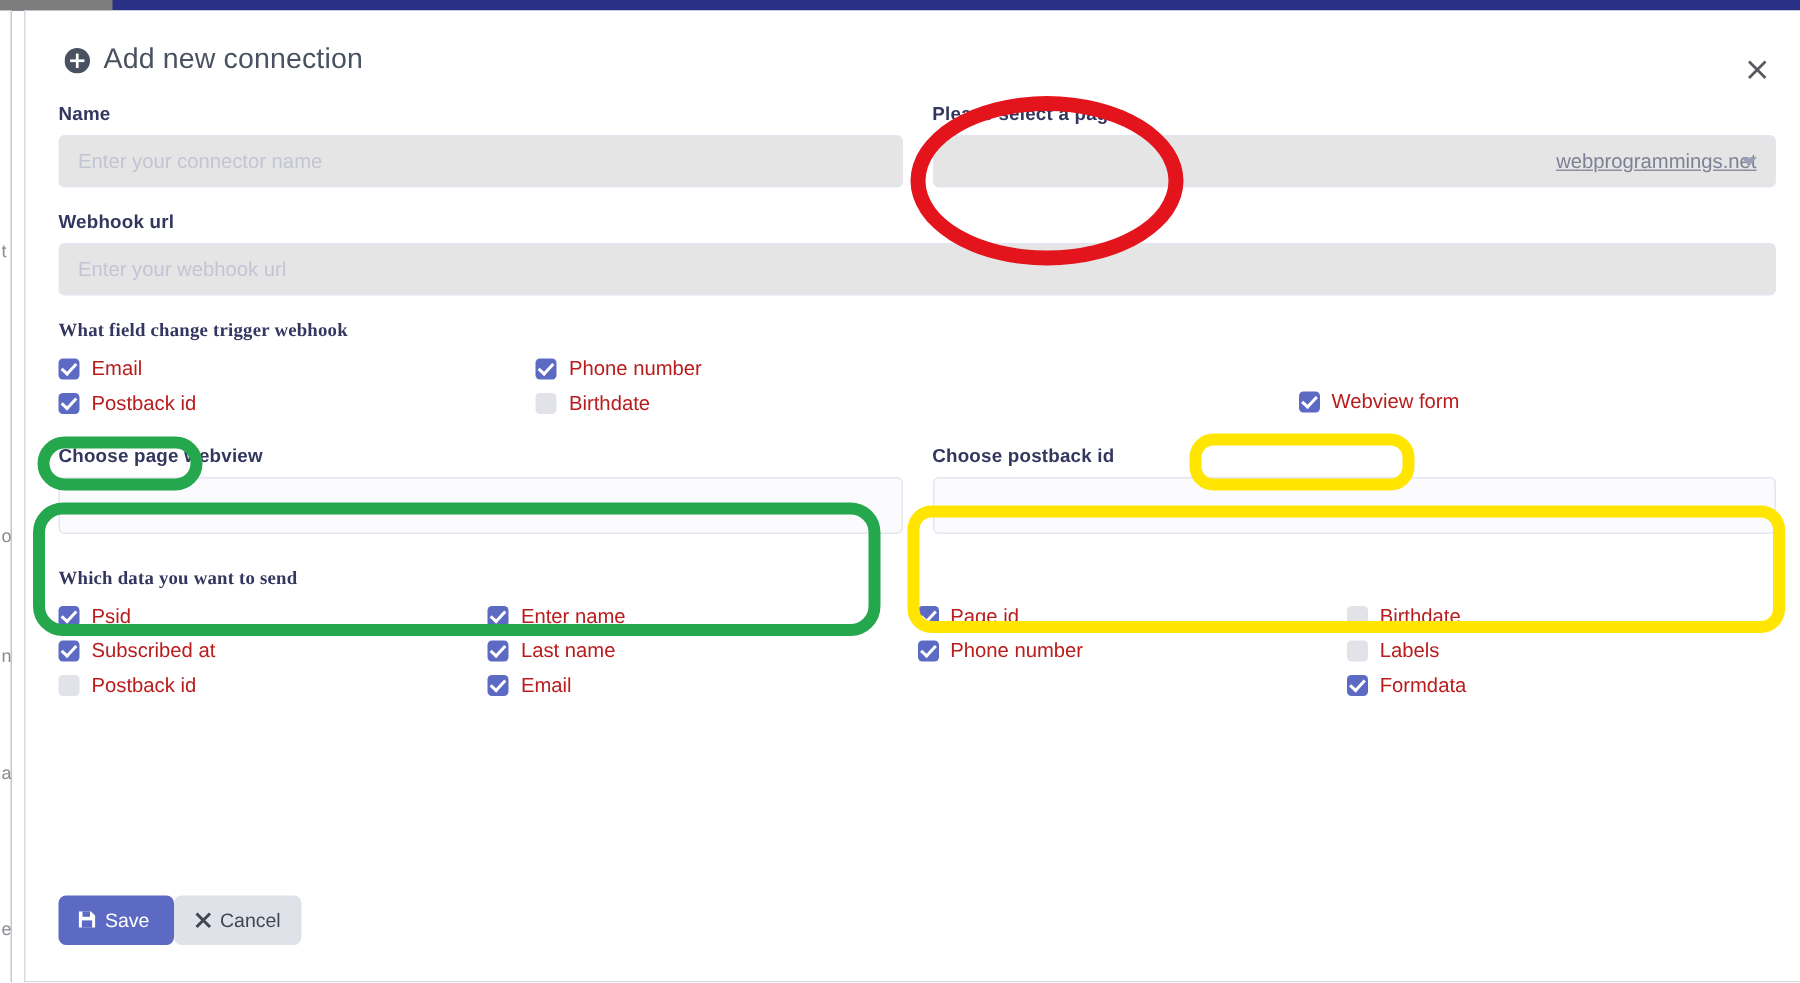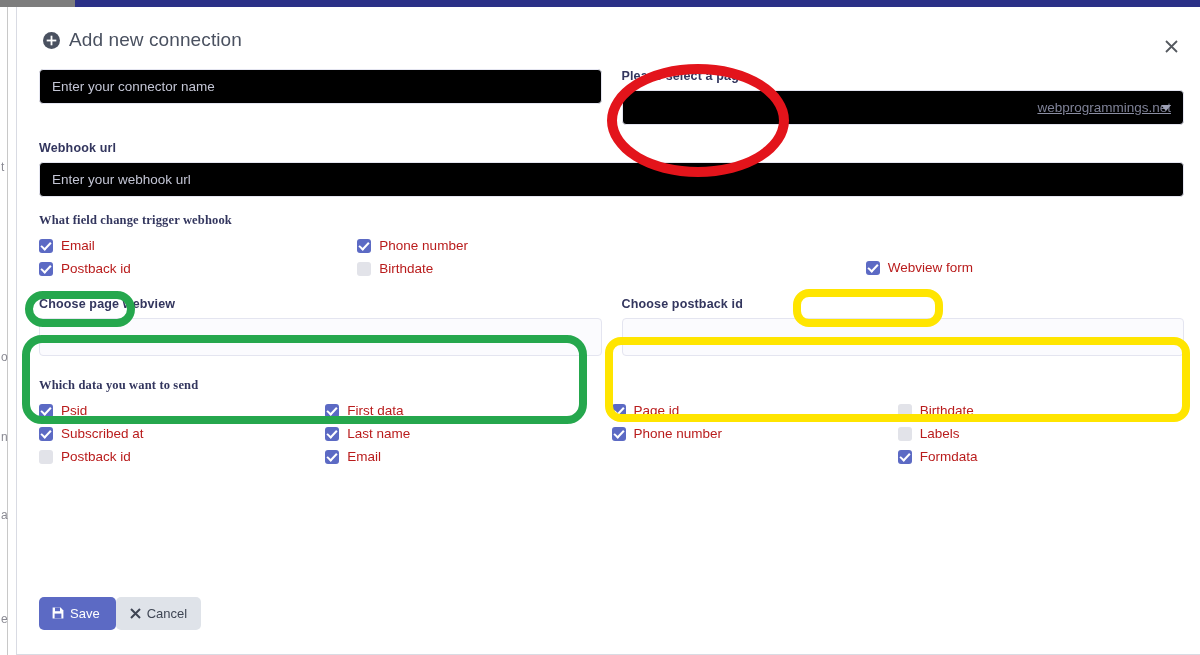--- a/index.html
+++ b/index.html
@@ -123,21 +123,21 @@
   }
   .col {
     flex: 1 1 0;
     min-width: 0;
   }
 
   .text-input,
   .select-input {
     width: 100%;
     height: 35px;
-    background: #000000;
+    background: #e5e5e5;
     border: 1px solid #e4e5f0;
     border-radius: 4px;
     padding: 0 12px;
     font-size: 13.5px;
     color: #9b9db1;
     font-family: "Liberation Sans", sans-serif;
     outline: none;
     display: flex;
     align-items: center;
   }
@@ -314,20 +314,21 @@
         <svg width="13" height="13" viewBox="0 0 13 13">
           <path d="M1 1 L12 12 M12 1 L1 12" stroke="#55595f" stroke-width="1.8" fill="none"></path>
         </svg>
       </button>
     </div>
 
     <div class="modal-body">
 
       <div class="row2 block">
         <div class="col">
+          <div class="field-label">Name</div>
           <input class="text-input" type="text" placeholder="Enter your connector name" style="">
         </div>
         <div class="col">
           <div class="field-label">Please select a page</div>
           <div class="select-input">
             <span class="select-value">webprogrammings.net</span>
             <span class="select-caret"></span>
           </div>
         </div>
       </div>
@@ -399,21 +400,21 @@
             </label>
             <label class="cb-row">
               <span class="cb-box"></span>
               <span class="cb-label">Postback id</span>
             </label>
           </div>
 
           <div class="cb-col">
             <label class="cb-row">
               <span class="cb-box on"></span>
-              <span class="cb-label">First data</span>
+              <span class="cb-label">Enter name</span>
             </label>
             <label class="cb-row">
               <span class="cb-box on"></span>
               <span class="cb-label">Last name</span>
             </label>
             <label class="cb-row">
               <span class="cb-box on"></span>
               <span class="cb-label">Email</span>
             </label>
           </div>

